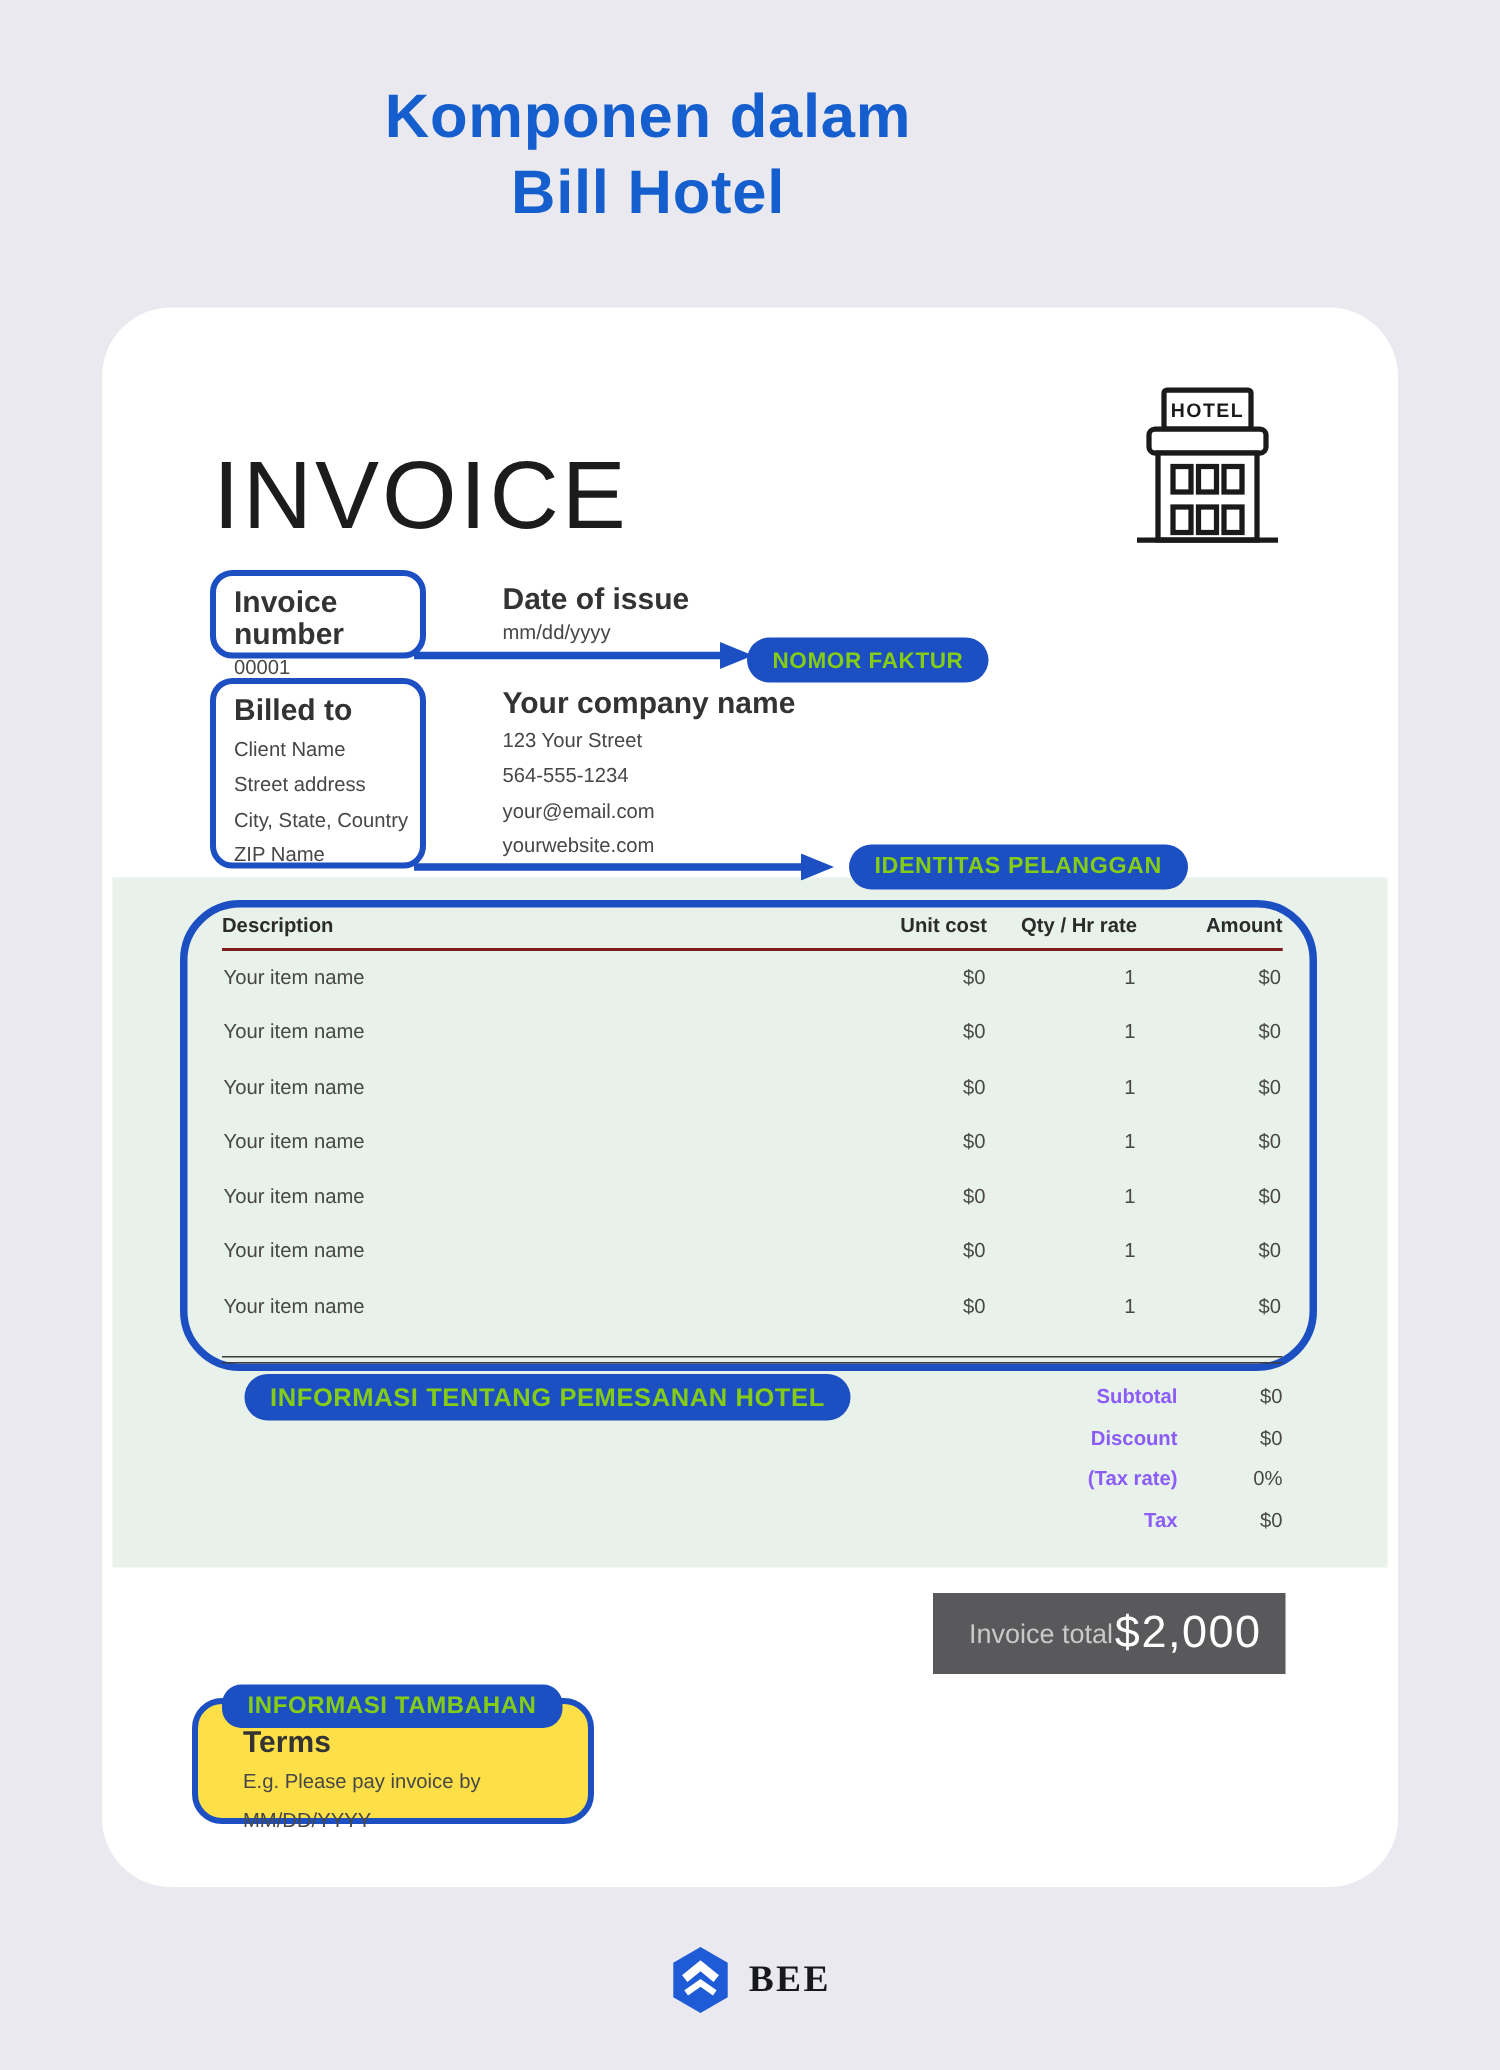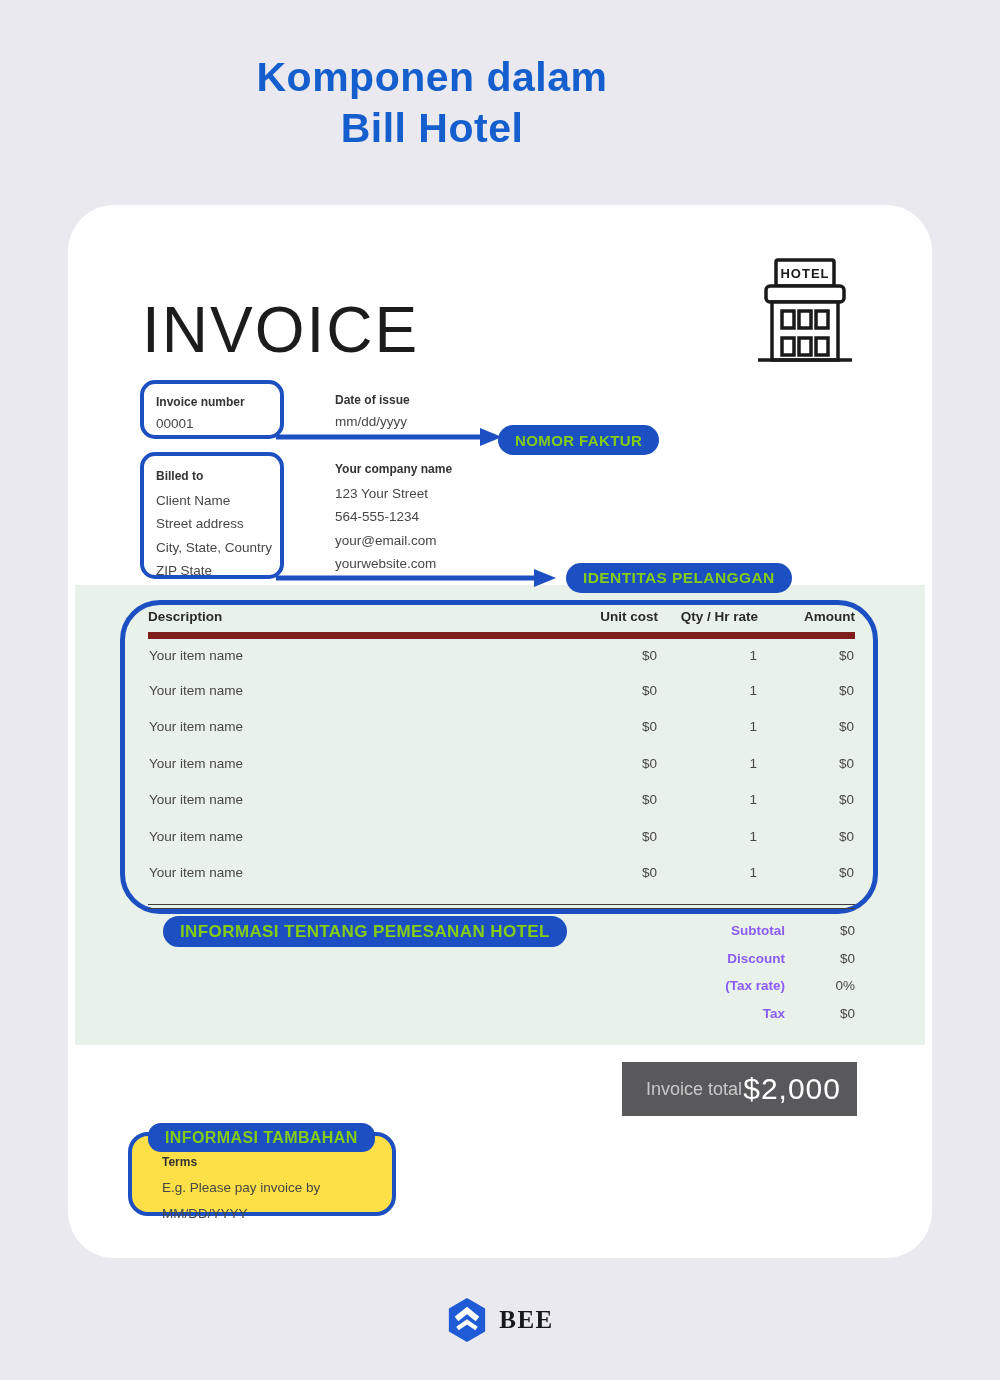--- a/index.html
+++ b/index.html
@@ -43,21 +43,21 @@
     font-size:64px;font-weight:400;letter-spacing:2px;color:#1c1c1c;
   }
 
   .hotel-icon{position:absolute;left:685px;top:50px;}
   .hotel-icon text{
     font-family:"Liberation Sans",sans-serif;
     font-weight:700;font-size:13px;letter-spacing:1px;fill:#1a1a1a;
   }
 
   
-  .lbl{font-weight:700;font-size:12px;color:#333;}
+  .lbl{font-weight:700;font-size:20px;color:#333;}
   .val{font-size:13.5px;color:var(--soft-ink);}
 
   .inv-num-box{
     position:absolute;left:72px;top:175px;width:144px;height:59px;
     border:4px solid var(--blue);border-radius:15px;background:#fff;
     padding:8px 12px;line-height:21px;
   }
   .date-block{
     position:absolute;left:267px;top:184px;line-height:22px;
   }
@@ -91,21 +91,21 @@
   .table-outline{
     position:absolute;left:52px;top:395px;width:758px;height:314px;
     border:5px solid var(--blue);border-radius:40px;z-index:1;
   }
   table.items{
     position:absolute;left:80px;top:404px;width:707px;
     border-collapse:collapse;z-index:1;
   }
   table.items th{
     font-size:13.5px;font-weight:700;color:#2b2b2b;
-    padding:0 0 8px 0;border-bottom:7px solid #7f1d1d;text-align:right;
+    padding:0 0 8px 0;border-bottom:2px solid #7f1d1d;text-align:right;
   }
   table.items th:first-child{text-align:left;width:410px;}
   table.items th:nth-child(2){width:100px;}
   table.items th:nth-child(3){width:100px;}
   table.items th:nth-child(4){width:97px;}
   table.items td{
     height:36.5px;font-size:13.5px;color:var(--soft-ink);
     text-align:right;vertical-align:middle;
   }
   table.items td:first-child{text-align:left;}
@@ -193,21 +193,21 @@
       <line x1="0" y1="9" x2="206" y2="9"></line>
       <polygon points="204,0 226,9 204,18"></polygon>
     </svg>
     <div class="badge badge-nomor">NOMOR FAKTUR</div>
 
     <div class="billed-box">
       <span class="lbl">Billed to</span>
       <span class="val">Client Name</span>
       <span class="val">Street address</span>
       <span class="val">City, State, Country</span>
-      <span class="val">ZIP State</span>
+      <span class="val">ZIP Name</span>
     </div>
     <div class="company-block">
       <span class="lbl" style="display:block;line-height:23.5px;">Your company name</span>
       <span class="val">123 Your Street</span>
       <span class="val">564-555-1234</span>
       <span class="val">your@email.com</span>
       <span class="val">yourwebsite.com</span>
     </div>
 
     <svg class="arrow" style="left:208px;top:364px;" width="282" height="18" viewBox="0 0 282 18">

